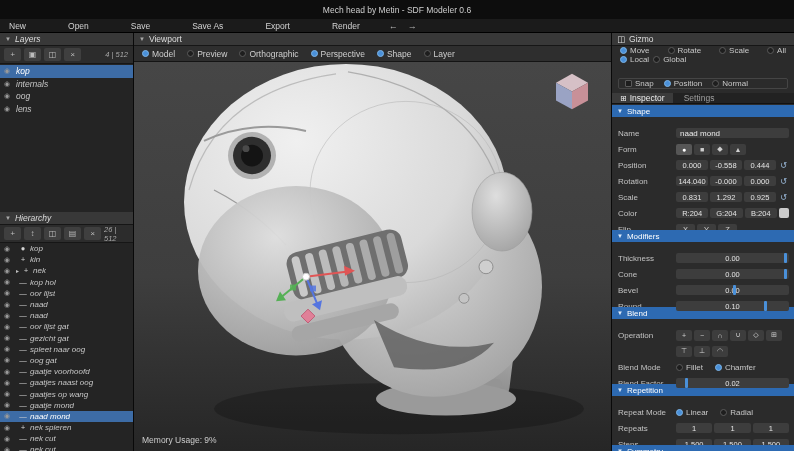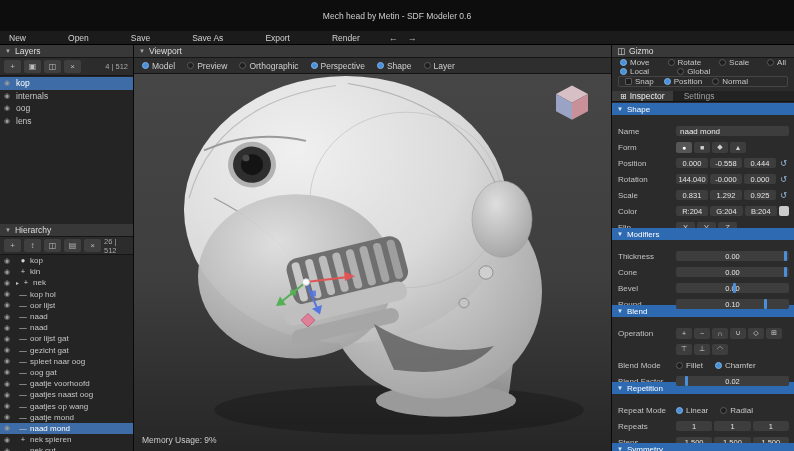--- a/index.html
+++ b/index.html
@@ -1,31 +1,31 @@
 <!DOCTYPE html>
 <html><head>
 <meta charset="utf-8">
 <style>
   * { margin:0; padding:0; box-sizing:border-box; }
   html,body { width:794px; height:451px; overflow:hidden; background:#181818;
     font-family:"Liberation Sans","DejaVu Sans",sans-serif; color:#c8c8c8; }
   .app { width:794px; height:451px; display:flex; flex-direction:column; }
 
-  .titlebar { height:31px; background:#0d0d0d; display:flex; align-items:center; justify-content:center;
+  .titlebar { height:19px; background:#0d0d0d; display:flex; align-items:center; justify-content:center;
     font-size:8.5px; color:#cfcfcf; flex-shrink:0; }
   .menubar { height:14px; background:#1b1b1b; display:flex; align-items:center; padding:0 4px;
     border-bottom:1px solid #000; flex-shrink:0; }
   .menus { display:flex;gap:32px; }
   .menu-item { padding:0 5px; font-size:8.5px; color:#d2d2d2; cursor:default; }
   .nav-arrows { margin-left:24px; display:flex; gap:10px; color:#b8b8b8; font-size:9px; }
 
   .main { flex:1; display:flex; min-height:0; }
 
   
-  .left-panel { width:134px; background:#242424; border-right:1px solid #090909; display:flex; flex-direction:column; flex-shrink:0; }
+  .left-panel { width:134px; background:#242424; border-right:1px solid #090909; display:flex; flex-direction:column; flex-shrink:0;font-style:italic; }
   .panel-header { height:13px; background:#383838; display:flex; align-items:center; gap:4px; padding:0 5px;
     font-size:8.5px; color:#dedede; border-bottom:1px solid #161616; flex-shrink:0; }
   .tri { font-size:6px; color:#a8a8a8; }
   .panel-toolbar { height:18px; display:flex; align-items:center; gap:3px; padding:0 4px; background:#2c2c2c;
     border-bottom:1px solid #161616; flex-shrink:0; }
   .tool-btn { width:17px; height:13px; background:#3f3f3f; border-radius:2px; display:flex; align-items:center;
     justify-content:center; font-size:8px; color:#bdbdbd; }
   .count { margin-left:auto; font-size:7.5px; color:#a8a8a8; padding-right:1px; }
   .layer-list { height:148px; overflow:hidden; padding-top:1px; }
   .list-row { height:12.5px; display:flex; align-items:center; gap:3px; padding:0 4px; font-size:8.5px; color:#c6c6c6; white-space:nowrap; }
@@ -44,23 +44,23 @@
   .toggle { display:flex; align-items:center; gap:3px; margin-right:12px; font-size:8.5px; color:#cfcfcf; }
   .dot { width:7px; height:7px; border-radius:50%; background:#1e1e1e; border:1px solid #5a5a5a; flex-shrink:0; }
   .on > .dot { background:#4a90d9; border-color:#7db5e8; }
   .canvas { position:relative; flex:1; min-height:0; background:#be185d; }
   .canvas svg { position:absolute; inset:0; width:100%; height:100%; }
   .memory { position:absolute; left:8px; bottom:6px; font-size:8.5px; color:#cccccc; }
 
   
   .right-panel { width:183px; background:#2b2b2b; border-left:1px solid #090909; display:flex; flex-direction:column; flex-shrink:0; overflow:hidden; }
   .radio-row { display:flex; align-items:center; padding:0 8px; height:13px; justify-content:space-between; }
-  .radio-row.tight { justify-content:flex-start; gap:28px; }
+  .radio-row.tight { justify-content:flex-start; gap:4px; }
   .radio { display:flex; align-items:center; gap:3px; font-size:8px; color:#c8c8c8; }
-  .snap-box { margin:0 6px 1px 6px; border:1px solid #454545; border-radius:2px; height:15px; display:flex;
+  .snap-box { margin:14px 6px 1px 6px; border:1px solid #454545; border-radius:2px; height:15px; display:flex;
     align-items:center; gap:10px; padding:0 6px; }
   .checkbox { width:7px; height:7px; background:#1e1e1e; border:1px solid #5a5a5a; border-radius:1px; flex-shrink:0; }
   .snap-label { font-size:8px; color:#c8c8c8; }
 
   .tabs { display:flex; height:13px; background:#222; border-bottom:1px solid #111; margin-top:3px; }
   .tab { padding:0 8px; display:flex; align-items:center; gap:3px; font-size:8.5px; color:#9f9f9f; }
   .tab.on { background:#3b3b3b; color:#ededed; }
   .tab-icon { font-size:8px; }
 
   .sec-header { height:12px; background:#2d6ab2; color:#fff; display:flex; align-items:center; gap:4px;

